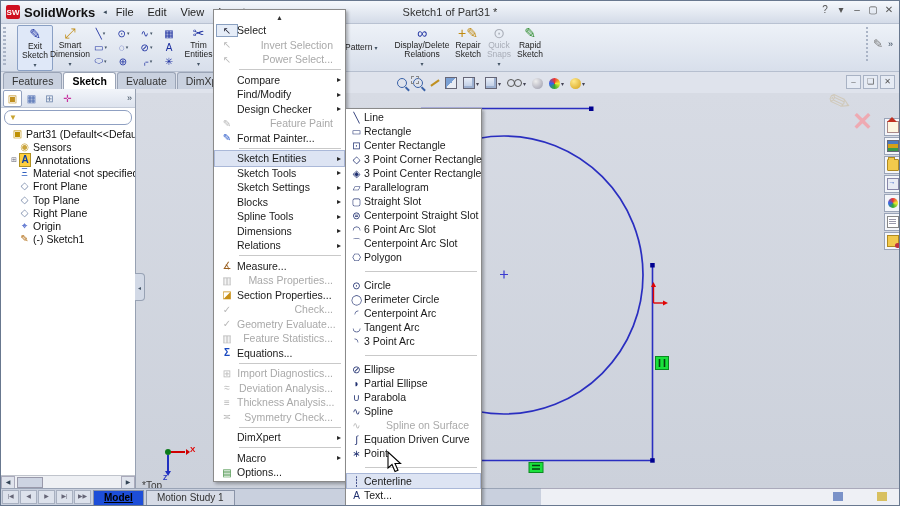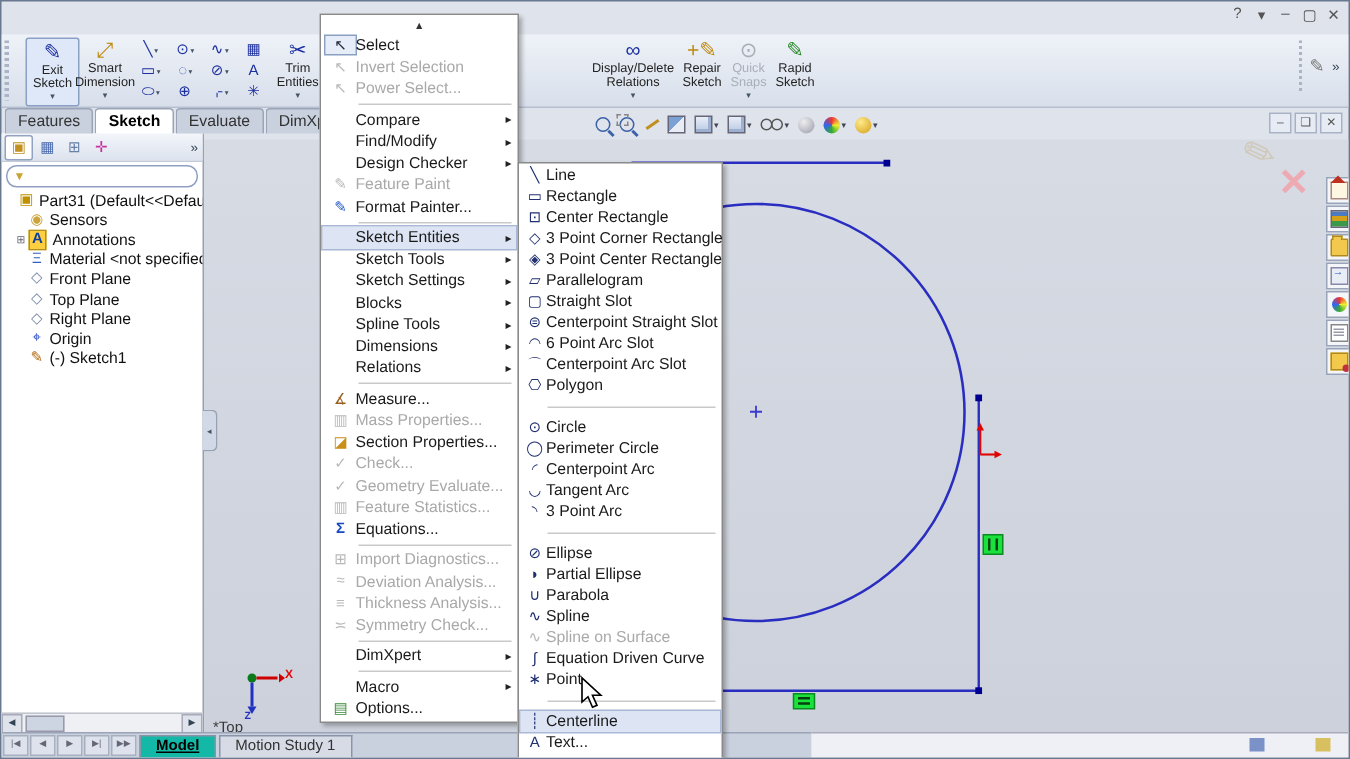--- a/index.html
+++ b/index.html
@@ -134,56 +134,69 @@
   .tp-pal{background:#f2c94c;border:1px solid #b08a20;}
   .tp-pal::after{content:"";position:absolute;right:-2px;bottom:-2px;width:5px;height:5px;
     border-radius:50%;background:#c03040;}
   
   .motionbar{position:absolute;left:0;bottom:0;height:16px;width:540px;background:#c9d0de;
     border-top:1px solid #9aa4b6;display:flex;align-items:center;z-index:7;}
   .pbtn{min-width:13px;height:12px;background:#dde2ec;border:1px solid #a8b0c0;font-size:6px;
     color:#667;text-align:center;line-height:11px;margin-left:1px;padding:0 1px;}
   .mtab{height:14px;padding:0 10px;font-size:10px;display:flex;align-items:center;
     border:1px solid #8a94a8;border-bottom:none;margin-left:2px;background:#d6dbe6;color:#333;}
-  .mtab.active{background:#14b8a6;font-weight:bold;color:#000;text-decoration:underline;}
+  .mtab.active{background:#1d4ed8;font-weight:bold;color:#000;text-decoration:underline;}
   .statusbar{position:absolute;left:540px;right:0;bottom:0;height:16px;background:#eef0f5;
     border-top:1px solid #aab;z-index:7;}
   .st-ic1{position:absolute;right:56px;top:3px;width:10px;height:9px;background:#7a92c8;}
   .st-ic2{position:absolute;right:12px;top:3px;width:10px;height:9px;background:#d8c060;}
   
   .menu{position:absolute;background:#fff;border:1px solid #8a8a8a;
     box-shadow:2px 2px 3px rgba(0,0,0,.28);z-index:50;padding:1px;}
   #toolsMenu{left:212px;top:8px;width:129px;}
   #sketchMenu{left:344px;top:107px;width:133px;z-index:55;}
   .mscroll{height:12px;display:flex;align-items:center;justify-content:center;font-size:7px;color:#333;}
   .mi{display:flex;align-items:center;height:14.5px;padding:0 3px 0 2px;}
   #sketchMenu .mi{height:14px;}
   .mico{width:20px;flex:none;text-align:center;font-size:10px;color:#203070;}
   #sketchMenu .mico{width:15px;color:#203070;}
   .mlab{flex:1;white-space:nowrap;font-size:10.5px;color:#1a1a1a;}
   .arr{width:8px;flex:none;text-align:right;font-size:8px;color:#222;}
-  .mi.dis .mlab{color:#a9a9a9;}
+  .mi.dis .mlab{color:#a9a9a9;text-align:right;}
   .mi.hl{background:#dde4f3;outline:1px solid #aab8d8;}
   .mi.sep{height:6px;padding:0;}
   .mi.sep .mlab{height:0;border-top:1px solid #c9c9c9;margin-left:24px;margin-right:3px;align-self:center;}
   #sketchMenu .mi.sep .mlab{margin-left:18px;}
   .ic-boxed{background:#e6edf8;outline:1px solid #8aa0c0;color:#223;}
   .ic-dim{color:#b8b8b8 !important;}
   .ic-fp{color:#2858c8;} .ic-meas{color:#9a6020;} .ic-gold{color:#c89018;}
   .ic-sigma{color:#1848c0;font-weight:bold;} .ic-opt{color:#3a8a3a;}
   
   .cursor{position:absolute;left:385px;top:450px;z-index:120;pointer-events:none;}
   .watermark{position:absolute;left:46px;top:451px;z-index:110;pointer-events:none;
     font-size:38px;font-weight:bold;letter-spacing:4px;color:rgba(255,255,255,.30);white-space:nowrap;}
 </style>
 </head>
 <body>
 
 <div id="app">
 
+  <div class="titlebar">
+    <div class="logobox">SW</div>
+    <div class="brand"><b>SolidWorks</b></div>
+    <span class="mb-collapse">◂</span>
+    <div class="menubar">
+
+    <span class="mbi">File</span>
+        <span class="mbi">Edit</span>
+        <span class="mbi">View</span>
+        <span class="mbi">Insert</span>
+      </div>
+    <div class="wintitle">Sketch1 of Part31 *</div>
+  </div>
   <div class="winctl">
     <span>?</span>
     <span>▾</span>
     <span>–</span>
     <span>▢</span>
     <span>✕</span>
   </div>
 
   <div class="toolbar">
     <div class="grip"></div>
@@ -248,20 +261,24 @@
         <span class="tgc">
           <span>✳</span>
           <span class="c8"></span>
         </span>
       </div>
     <div class="bigbtn" style="left:183px;width:29px;">
       <span class="bic navy">✂</span>
       <span class="bl">Trim</span>
       <span class="bl">Entities</span>
       <span class="bcaret">▾</span>
+    </div>
+    <div class="bigbtn" style="left:344px;width:46px;flex-direction:row;align-items:center;">
+      <span class="bl">Pattern</span>
+      <span class="sidecaret">▾</span>
     </div>
     <div class="bigbtn" style="left:392px;width:58px;">
       <span class="bic navy">∞</span>
       <span class="bl">Display/Delete</span>
       <span class="bl">Relations</span>
       <span class="bcaret">▾</span>
     </div>
     <div class="bigbtn" style="left:452px;width:30px;">
       <span class="bic gold">+✎</span>
       <span class="bl">Repair</span>

